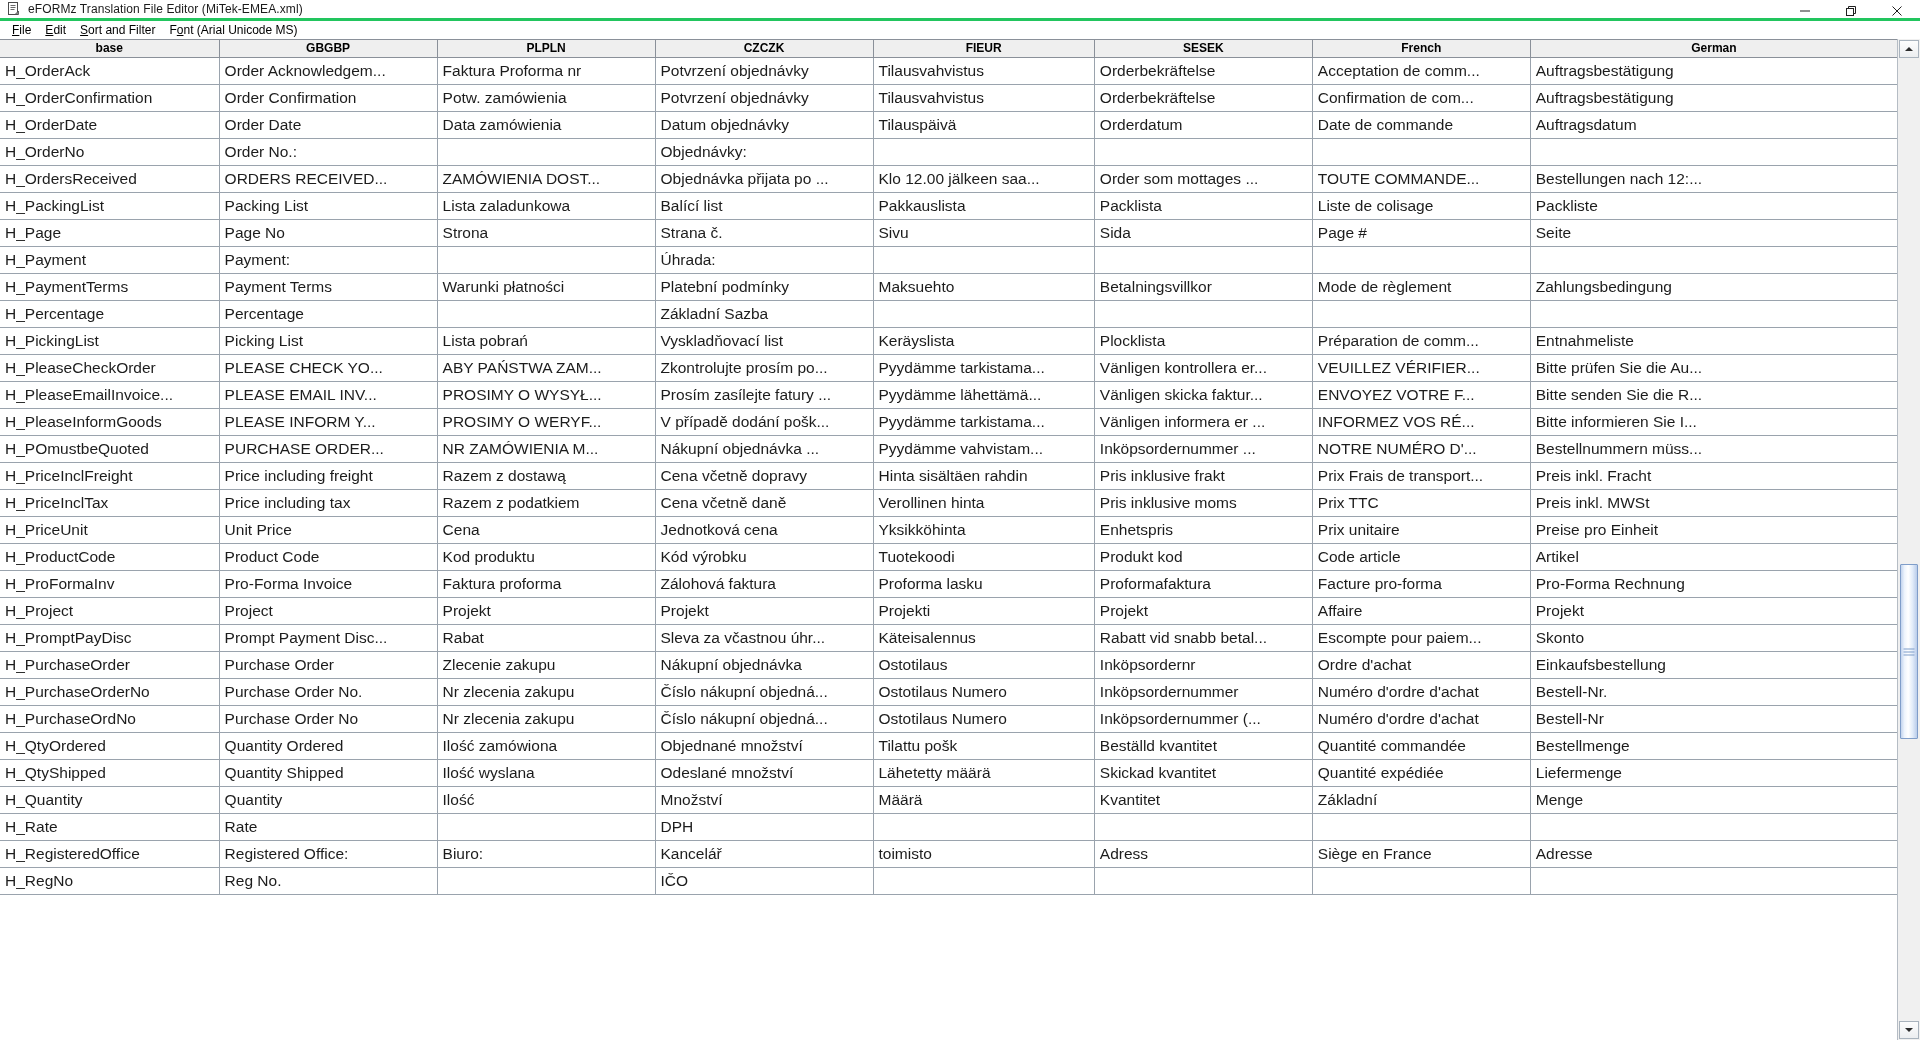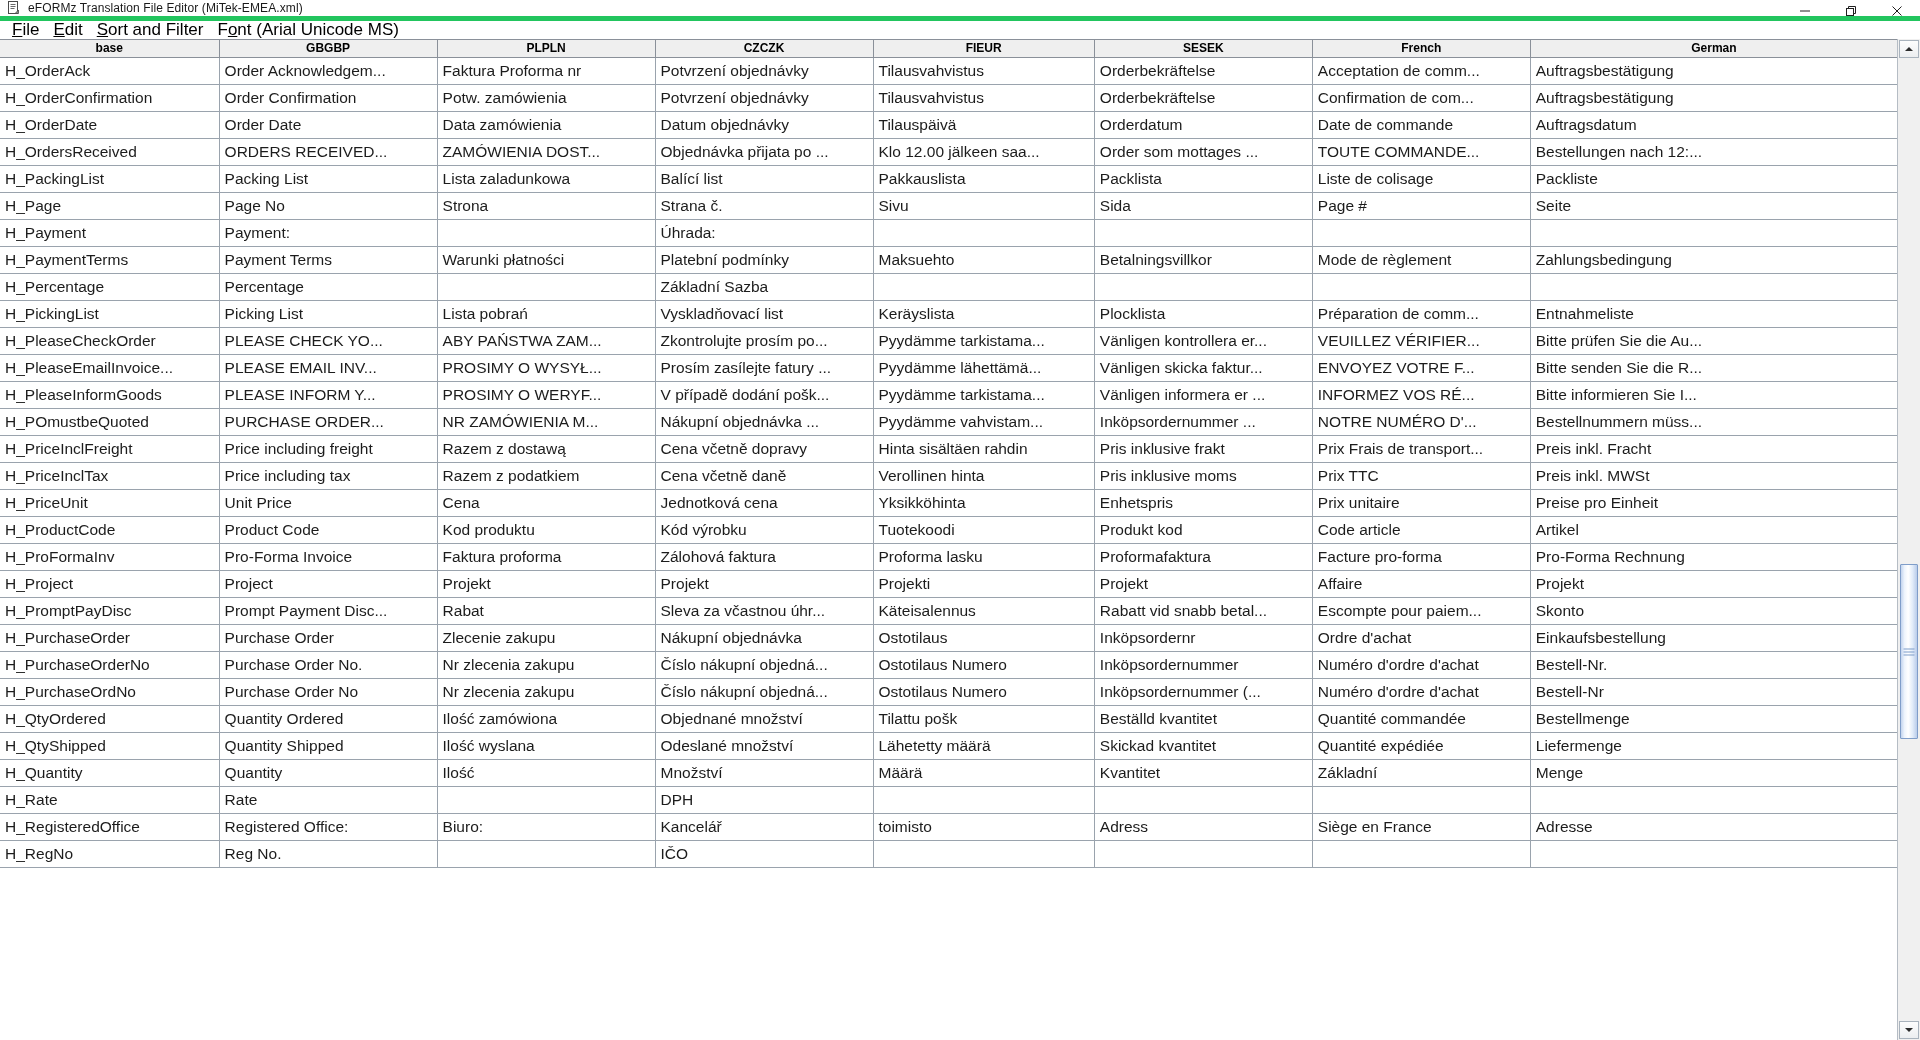--- a/index.html
+++ b/index.html
@@ -8,21 +8,21 @@
     overflow: hidden;
     background: #ffffff;
     font-family: "Liberation Sans", sans-serif;
   }
   * { box-sizing: border-box; }
 
   
   .titlebar {
     height: 21px;
     background: #ffffff;
-    border-bottom: 5px solid #22c55e;
+    border-bottom: 3px solid #22c55e;
     display: flex;
     align-items: center;
     position: relative;
   }
   .app-icon {
     width: 16px; height: 16px;
     margin-left: 6px; margin-right: 6px;
     flex: 0 0 auto;
     position: relative;
   }
@@ -49,21 +49,21 @@
   
   .menubar {
     height: 18px;
     background: #ffffff;
     display: flex;
     align-items: center;
     padding-left: 5px;
     border-bottom: 1px solid #ffffff;
   }
   .menu-item {
-    font-size: 17px;
+    font-size: 12px;
     color: #000;
     padding: 0 7px;
     white-space: nowrap;
     line-height: 18px;
   }
   .menu-item u { text-decoration: underline; }
 
   
   .table-area {
     position: relative;
@@ -258,20 +258,30 @@
             <td>H_OrderDate</td>
             <td>Order Date</td>
             <td>Data zamówienia</td>
             <td>Datum objednávky</td>
             <td>Tilauspäivä</td>
             <td>Orderdatum</td>
             <td>Date de commande</td>
             <td>Auftragsdatum</td>
           </tr>
           <tr>
+            <td>H_OrderNo</td>
+            <td>Order No.:</td>
+            <td></td>
+            <td>Objednávky:</td>
+            <td></td>
+            <td></td>
+            <td></td>
+            <td></td>
+          </tr>
+          <tr>
             <td>H_OrdersReceived</td>
             <td>ORDERS RECEIVED...</td>
             <td>ZAMÓWIENIA DOST...</td>
             <td>Objednávka přijata po ...</td>
             <td>Klo 12.00 jälkeen saa...</td>
             <td>Order som mottages ...</td>
             <td>TOUTE COMMANDE...</td>
             <td>Bestellungen nach 12:...</td>
           </tr>
           <tr>

